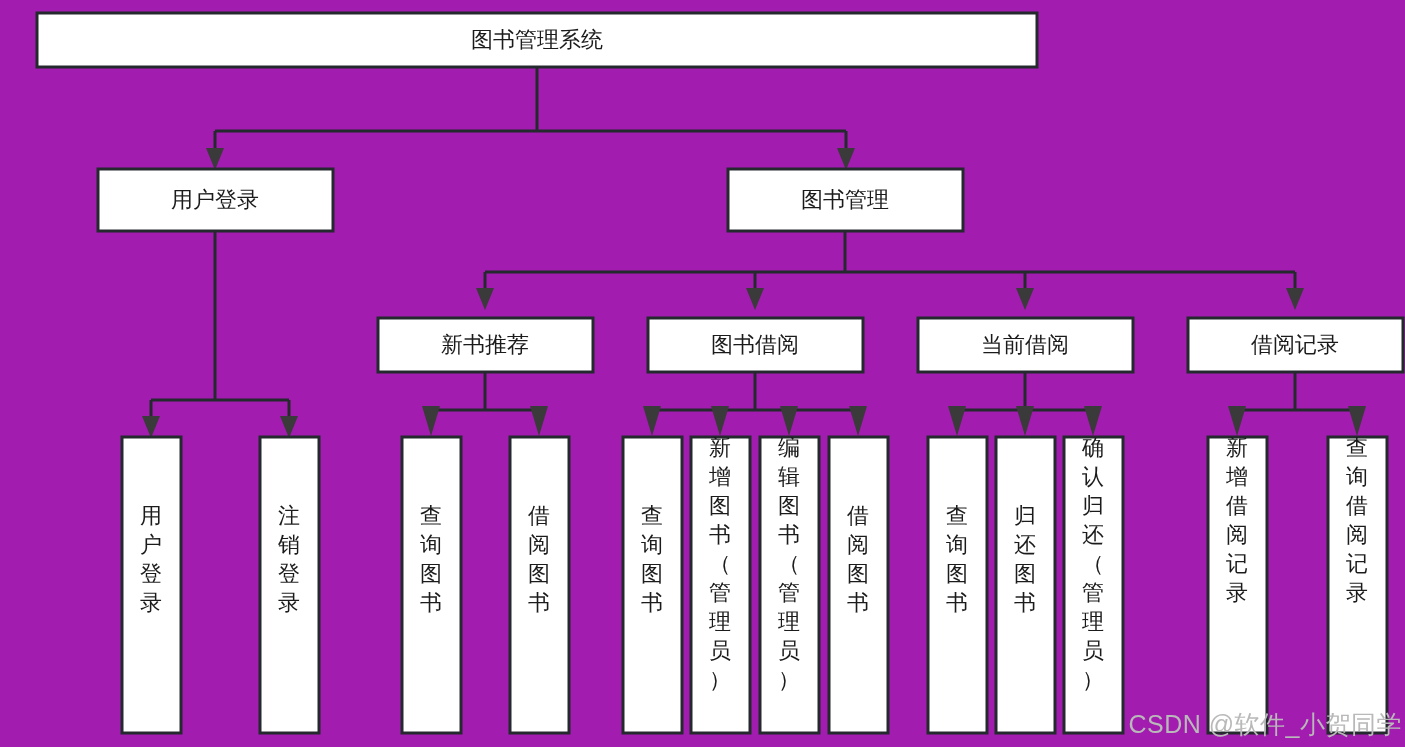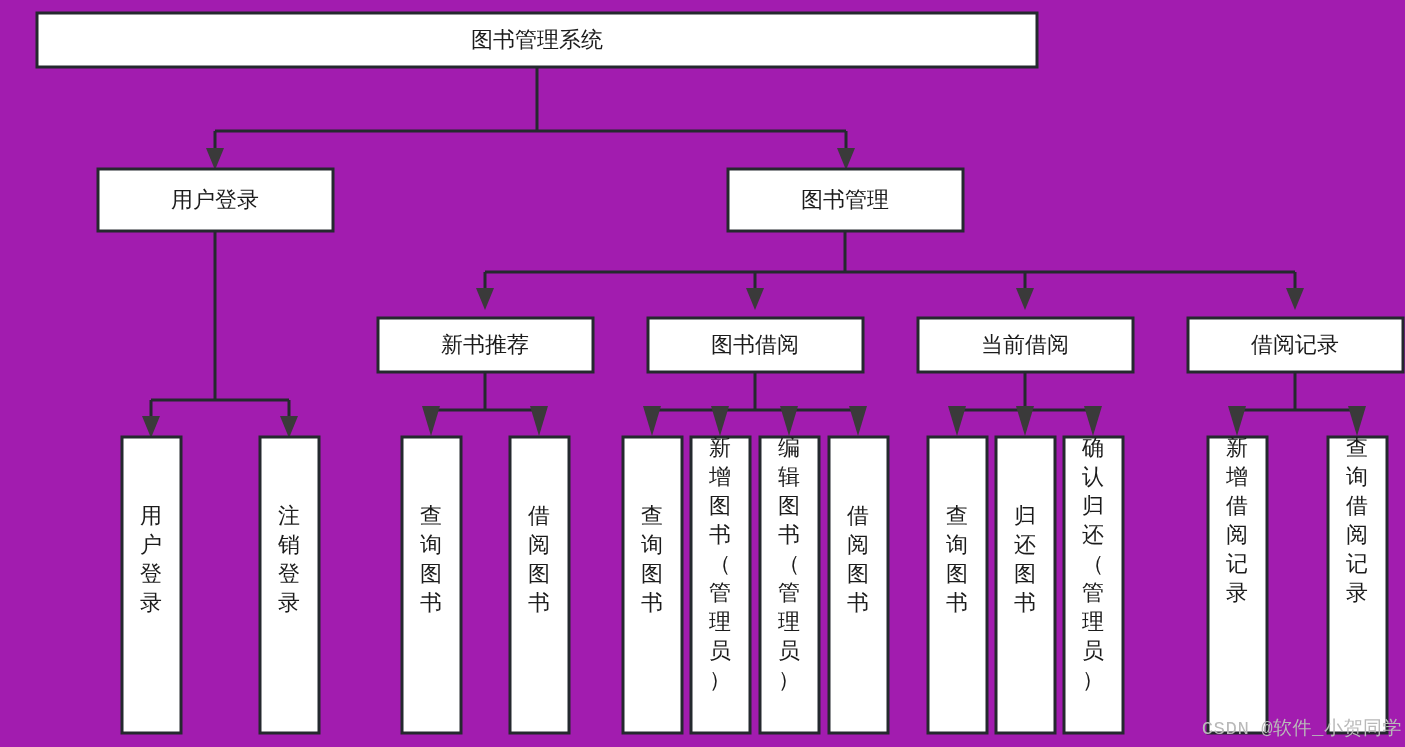--- a/index.html
+++ b/index.html
@@ -49,22 +49,22 @@
   .node-label-vertical {
     font-family: "Liberation Sans", "DejaVu Sans", sans-serif;
     font-size: 22px;
     fill: #1b1b1b;
     text-anchor: middle;
   }
   .watermark {
     position: absolute;
     right: 12px;
     bottom: 6px;
-    font-family: Liberation Mono, monospace;
-    font-size: 19px;
+    font-family: Liberation Sans, sans-serif;
+    font-size: 25px;
     color: #b9b9b9;
     letter-spacing: 0.5px;
     white-space: nowrap;
     user-select: none;
   }
 </style>
 </head>
 <body>
 
 <div id="diagram-root">

